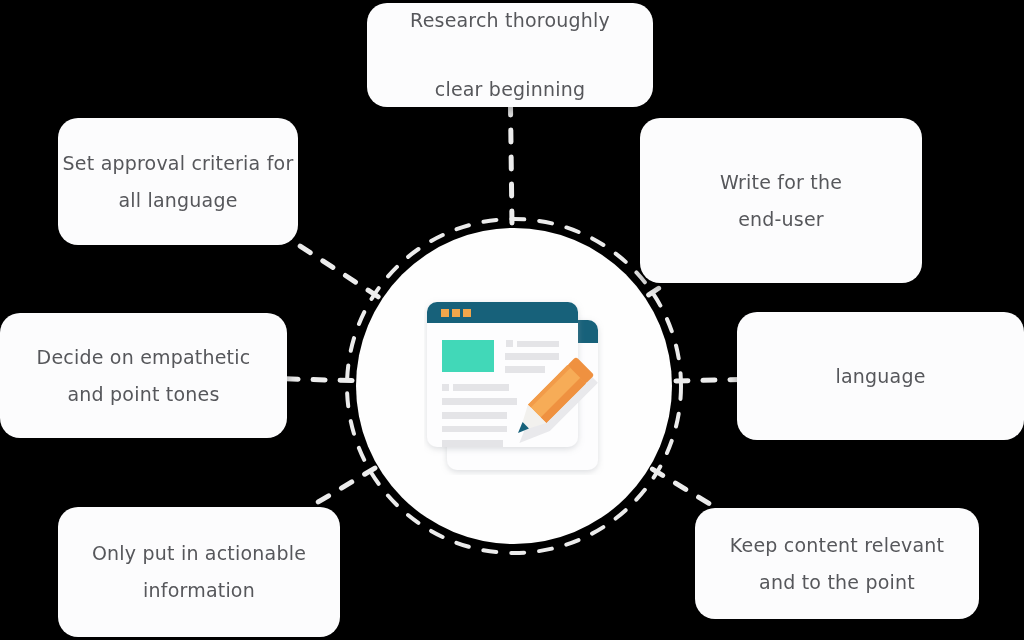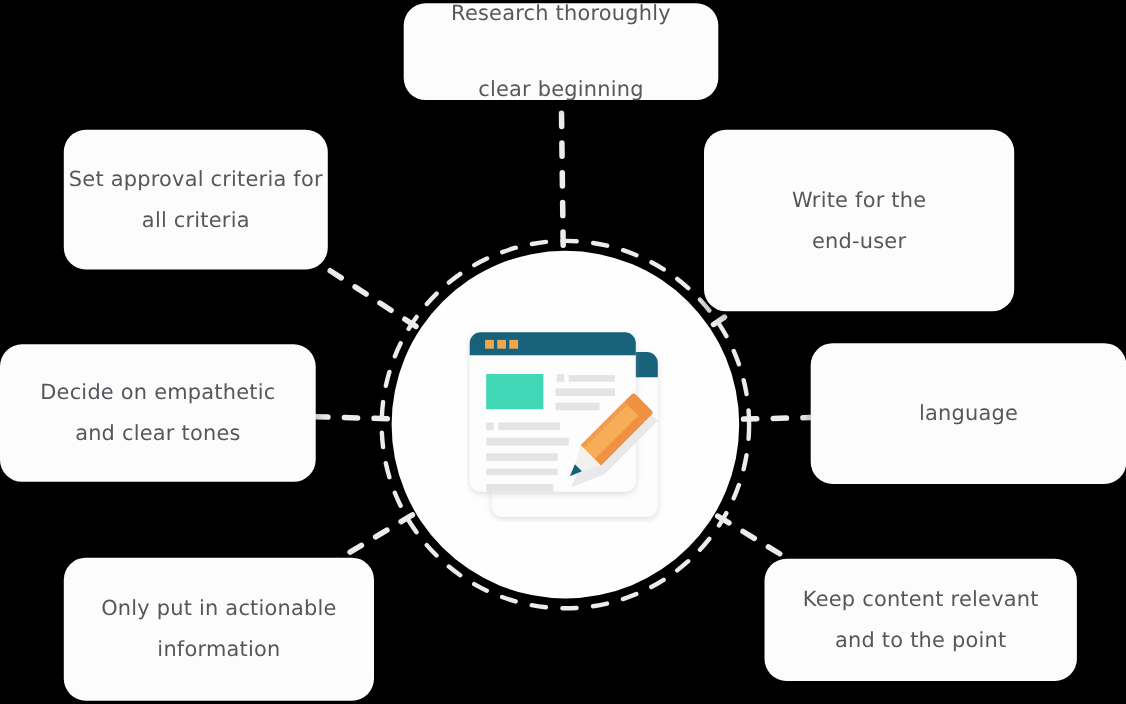--- a/index.html
+++ b/index.html
@@ -33,21 +33,21 @@
   .card{
     position:absolute;
     background:var(--card-bg);
     border-radius:20px;
     display:flex;flex-direction:column;align-items:center;justify-content:center;
     color:var(--card-text);
     font-size:19px;letter-spacing:.2px;line-height:37px;
     text-align:center;
     box-shadow:0 4px 12px rgba(0,0,0,.35);
   }
-  .card-top{left:367px;top:3px;width:286px;height:88px;gap:32px;}
+  .card-top{left:367px;top:3px;width:286px;height:104px;gap:32px;}
   .card-tl{left:58px;top:118px;width:240px;height:127px;}
   .card-tr{left:640px;top:118px;width:282px;height:165px;}
   .card-l{left:0px;top:313px;width:287px;height:125px;}
   .card-r{left:737px;top:312px;width:287px;height:128px;}
   .card-bl{left:58px;top:507px;width:282px;height:130px;}
   .card-br{left:695px;top:508px;width:284px;height:111px;}
   .center-icon{position:absolute;left:424px;top:295px;width:180px;height:180px;}
   .teal{fill:var(--teal);}
   .mint{fill:var(--mint);}
   .orange-dot{fill:var(--orange);}
@@ -120,29 +120,29 @@
       </g>
     </svg>
   </div>
 
   <div class="card card-top">
     <span>Research thoroughly</span>
     <span>clear beginning</span>
   </div>
   <div class="card card-tl">
     <span>Set approval criteria for</span>
-    <span>all criteria</span>
+    <span>all language</span>
   </div>
   <div class="card card-tr">
     <span>Write for the</span>
     <span>end-user</span>
   </div>
   <div class="card card-l">
     <span>Decide on empathetic</span>
-    <span>and clear tones</span>
+    <span>and point tones</span>
   </div>
   <div class="card card-r">
     <span>language</span>
   </div>
   <div class="card card-bl">
     <span>Only put in actionable</span>
     <span>information</span>
   </div>
   <div class="card card-br">
     <span>Keep content relevant</span>

